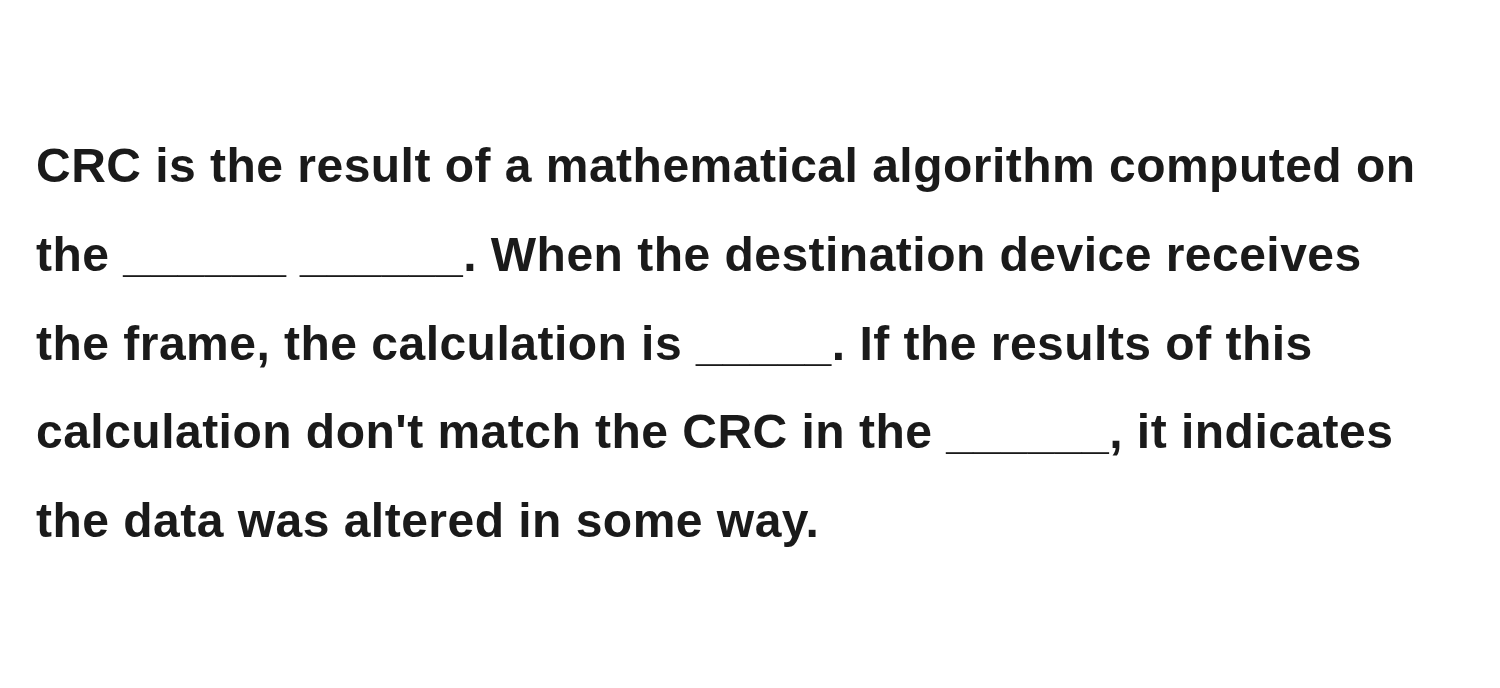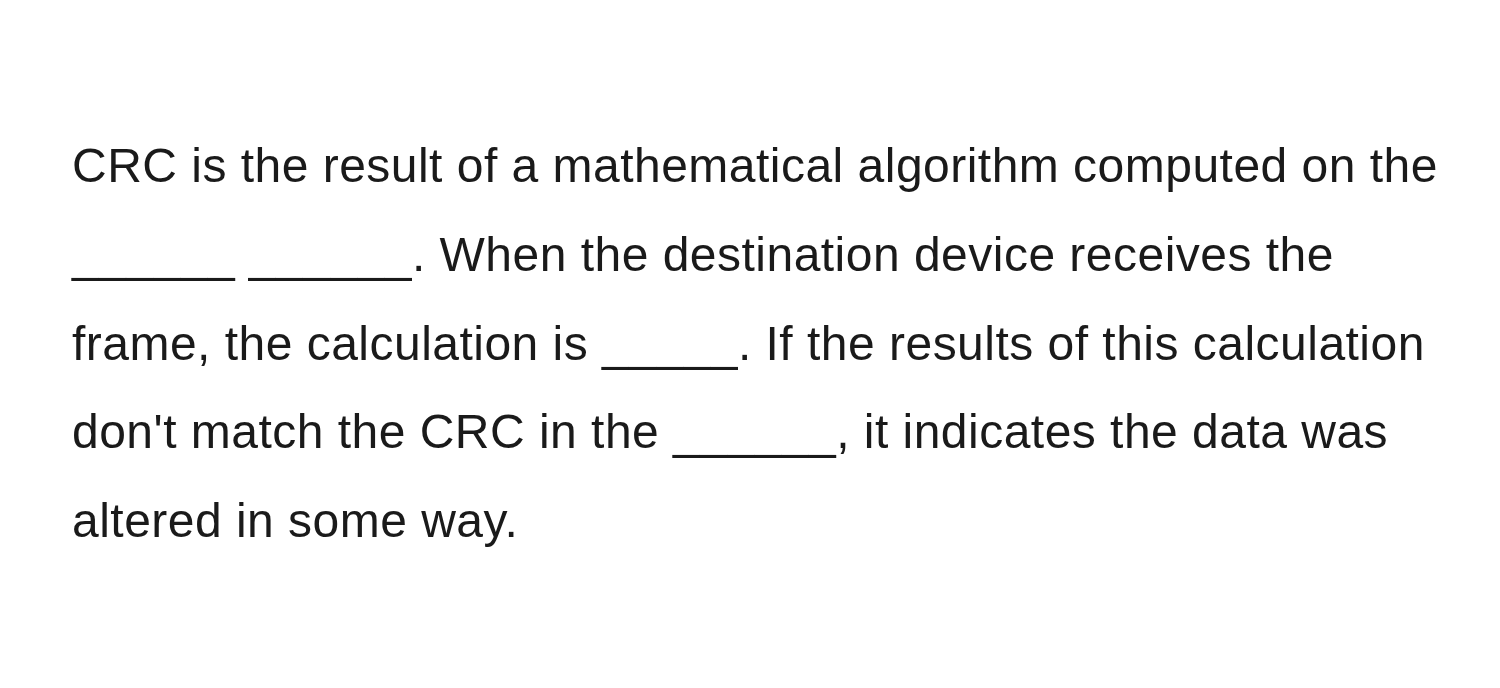--- a/index.html
+++ b/index.html
@@ -10,27 +10,27 @@
     body {
       width: 1500px;
       height: 688px;
       background: #ffffff;
       font-family: -apple-system, BlinkMacSystemFont, "Segoe UI", Helvetica, Arial, sans-serif;
       display: flex;
       align-items: center;
       justify-content: flex-start;
     }
     .text-block {
-      padding-left: 72px;
+      padding-left: 36px;
       padding-right: 58px;
       font-size: 48px;
       line-height: 1.85;
       color: #1a1a1a;
       letter-spacing: 0.01em;
-      font-weight: 400;
+      font-weight: 700;
     }
   </style>
 </head>
 <body>
 
 <div class="text-block">
   <span>CRC is the result of a mathematical algorithm computed on the ______ ______. When the destination device receives the frame, the calculation is _____. If the results of this calculation don't match the CRC in the ______, it indicates the data was altered in some way.</span>
 </div>
 
 </body></html>

